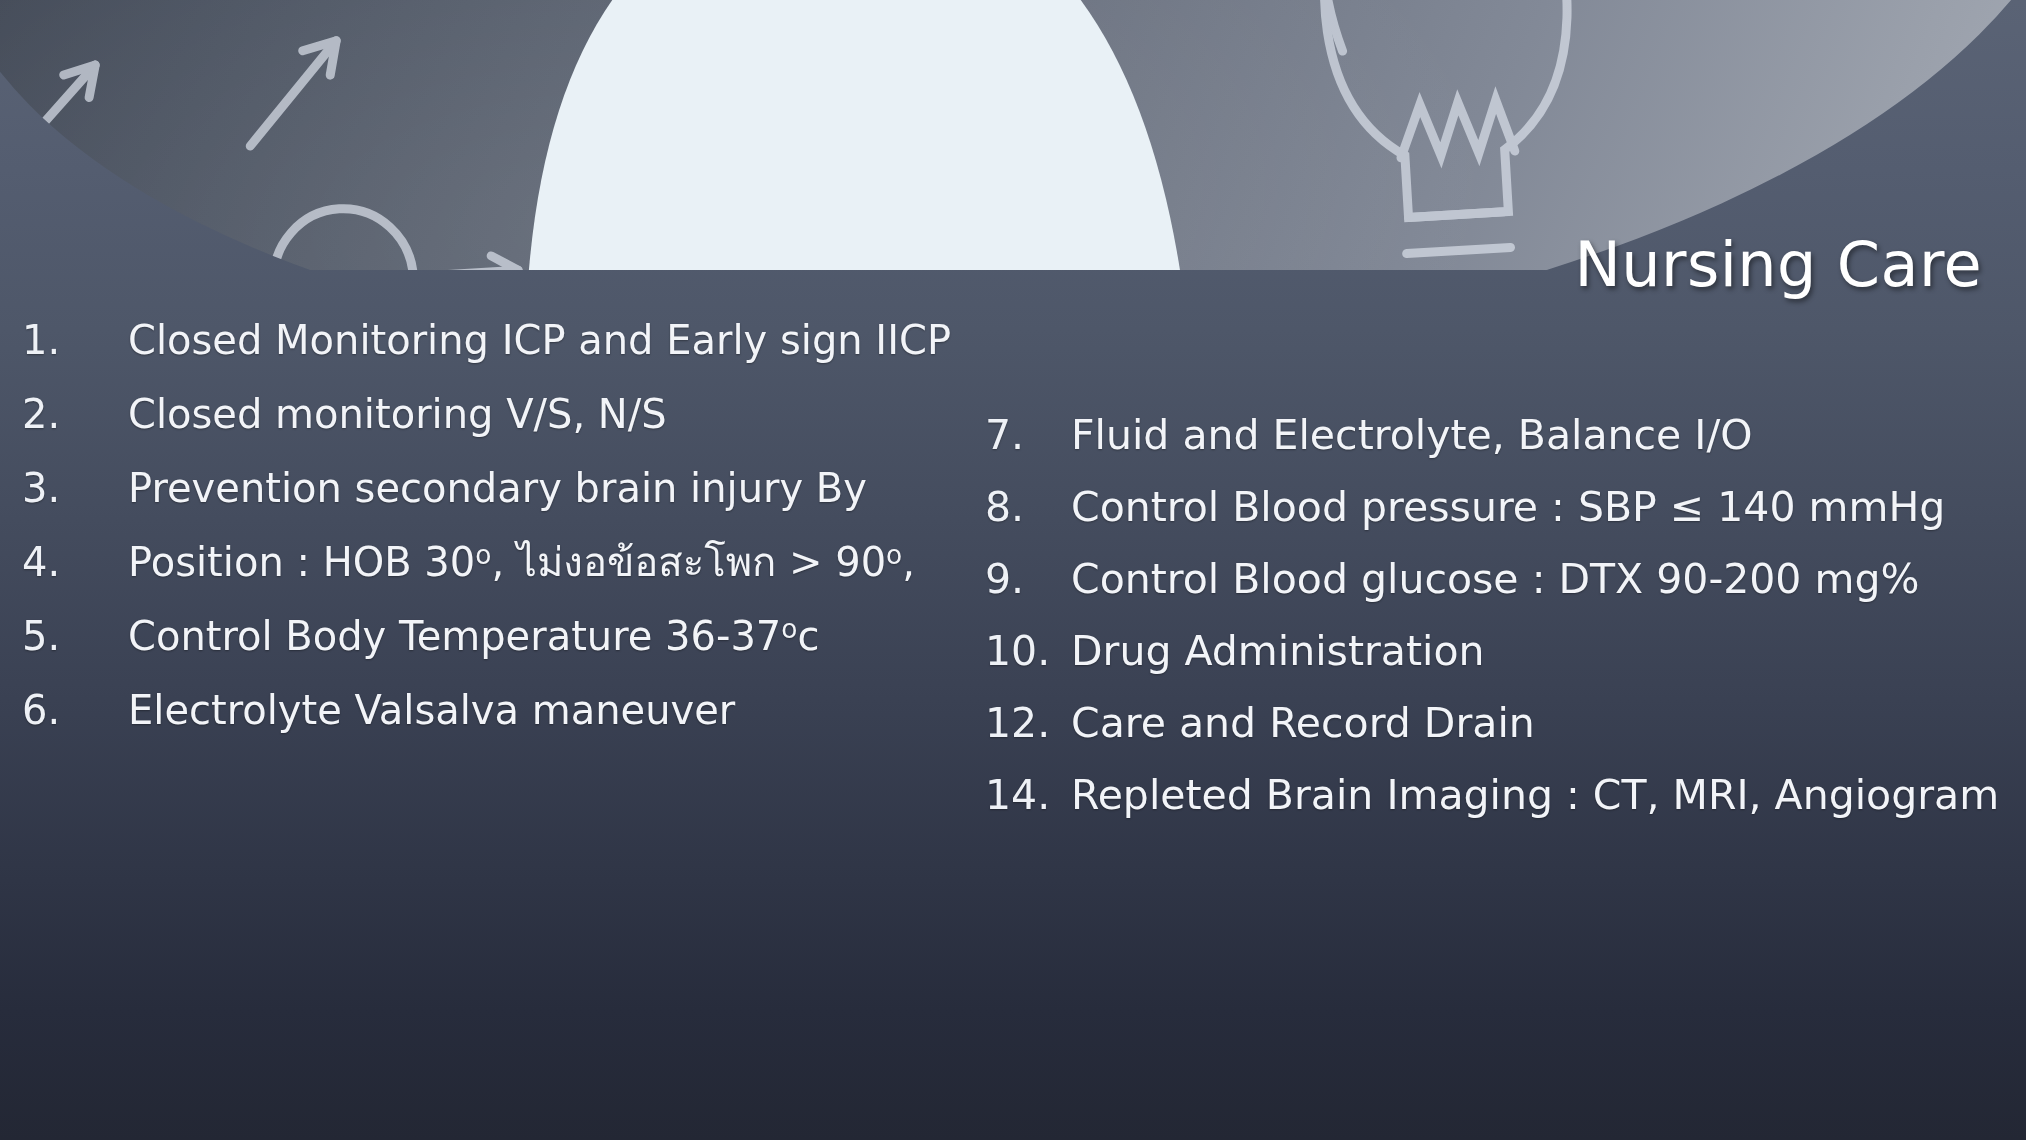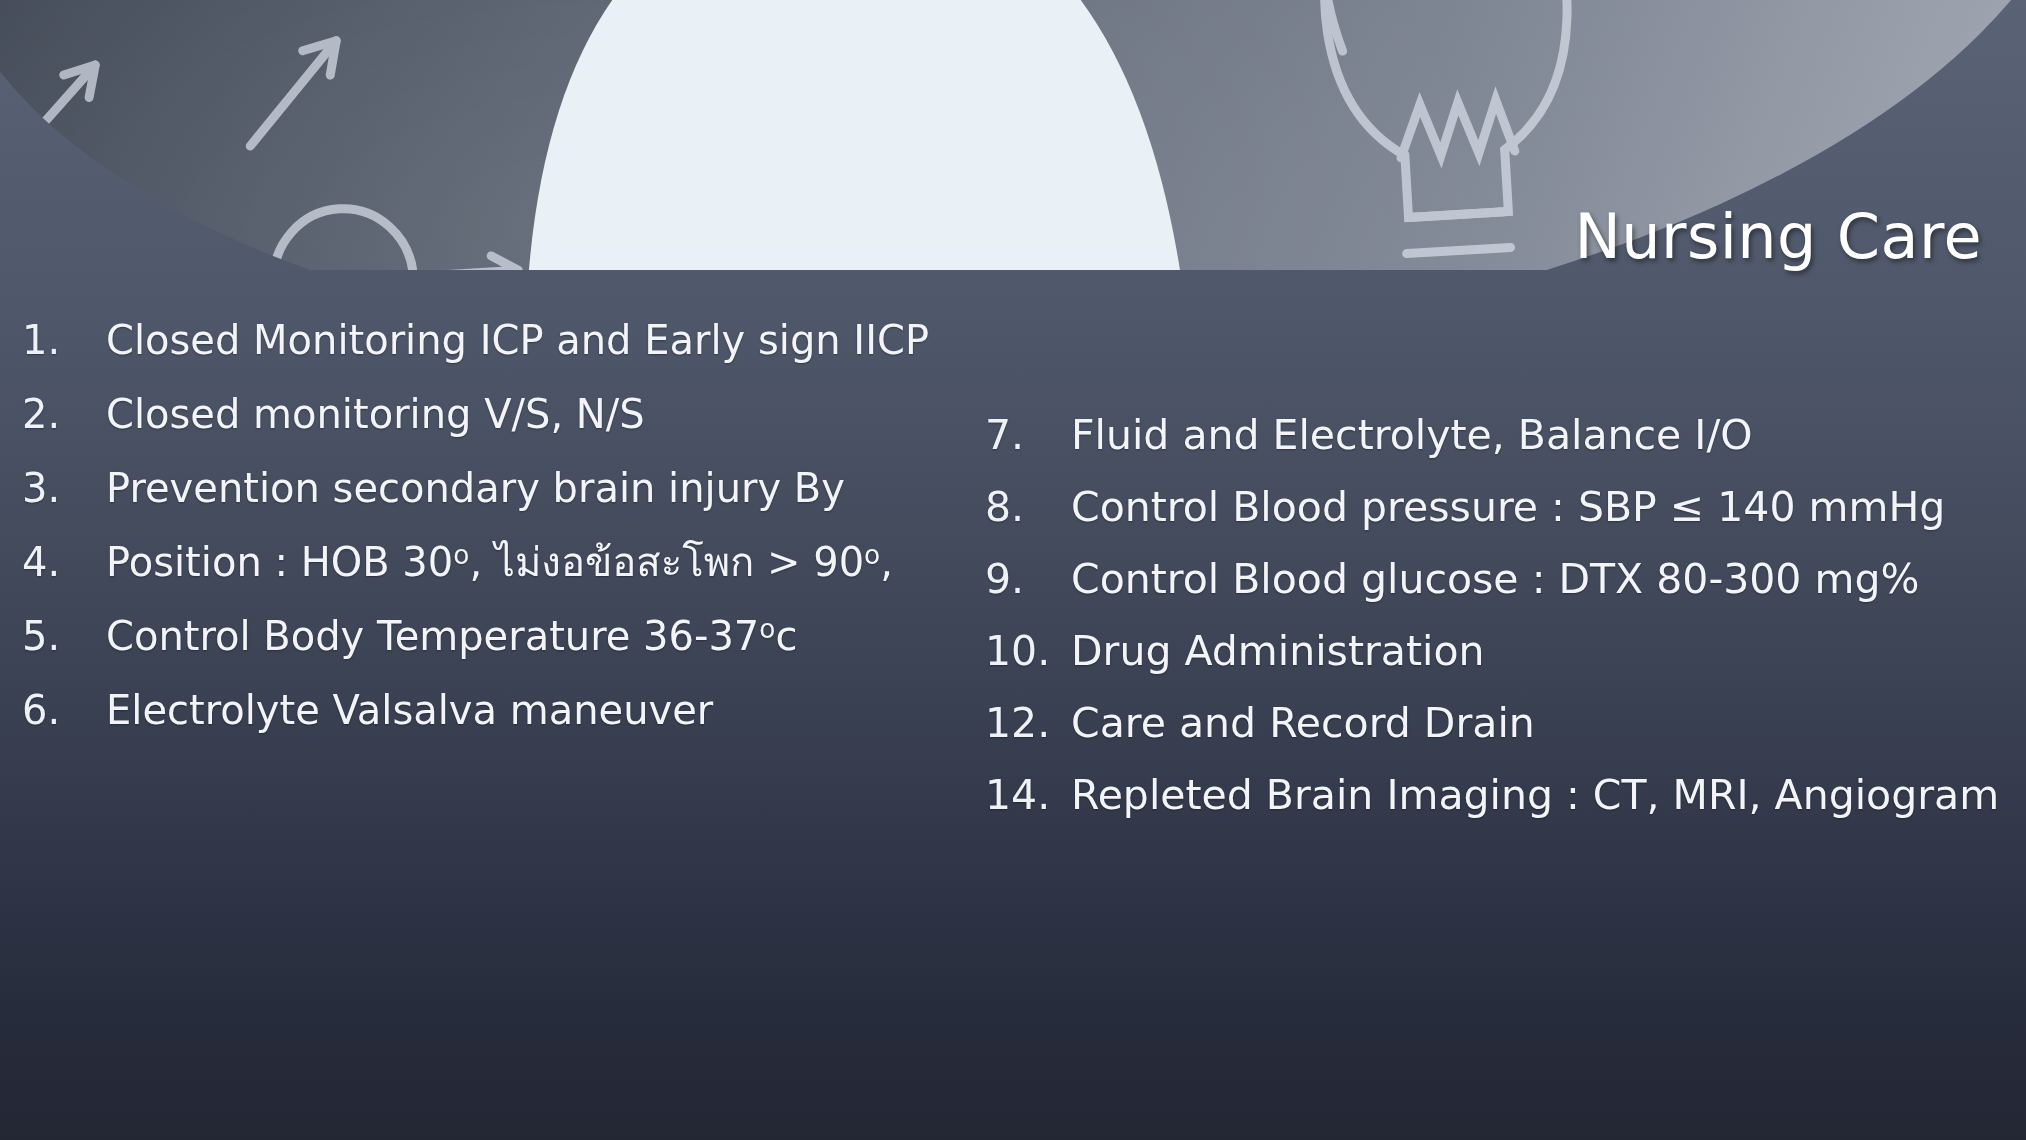--- a/index.html
+++ b/index.html
@@ -56,21 +56,21 @@
     width:2160px;height:820px;
     border-bottom-left-radius:50% 62%;
     border-bottom-right-radius:50% 62%;
     transform:rotate(-3.4deg);
     background:#e8edf4;
     z-index:-2;
   }
 
   
   .title{
-    position:absolute;right:44px;top:200px;
+    position:absolute;right:44px;top:228px;
     font-size:62px;font-weight:400;color:#ffffff;
     letter-spacing:.4px;
     text-shadow:2px 3px 5px rgba(0,0,0,.45);
     white-space:nowrap;
   }
 
   
   .col{position:absolute;color:#f2f4f8;}
   .col-left{left:22px;top:320px;width:940px;}
   .col-right{left:985px;top:415px;width:1030px;}
@@ -84,21 +84,21 @@
   .col-left .li{margin-bottom:34px;}
   .col-right .li{margin-bottom:31px;font-size:41px;}
 
   .num{
     flex:0 0 auto;width:84px;
     font-size:40px;color:#eef1f6;
   }
   .col-right .num{width:86px;font-size:41px;}
   .body{flex:1 1 auto;}
   .body .ln{display:block;margin-bottom:22px;}
-  .body .ln:last-child{margin-bottom:0;}
+  .body .ln:last-child{margin-bottom:0;margin-left:22px;}
   sub{font-size:.62em;vertical-align:-.30em;}
   .sup{font-size:.66em;vertical-align:.46em;line-height:0;}
   .thai{font-family:"DejaVu Sans","Liberation Sans",sans-serif;}
 </style>
 </head>
 <body>
 
 <div id="slide">
 
   <div class="banner-wrap">
@@ -209,21 +209,21 @@
       <div class="body">Fluid and Electrolyte, Balance I/O</div>
     </div>
 
     <div class="li">
       <div class="num">8.</div>
       <div class="body">Control Blood pressure : SBP ≤ 140 mmHg</div>
     </div>
 
     <div class="li">
       <div class="num">9.</div>
-      <div class="body">Control Blood glucose : DTX 80-300 mg%</div>
+      <div class="body">Control Blood glucose : DTX 90-200 mg%</div>
     </div>
 
     <div class="li">
       <div class="num">10.</div>
       <div class="body">Drug Administration</div>
     </div>
 
 
     <div class="li">
       <div class="num">12.</div>

